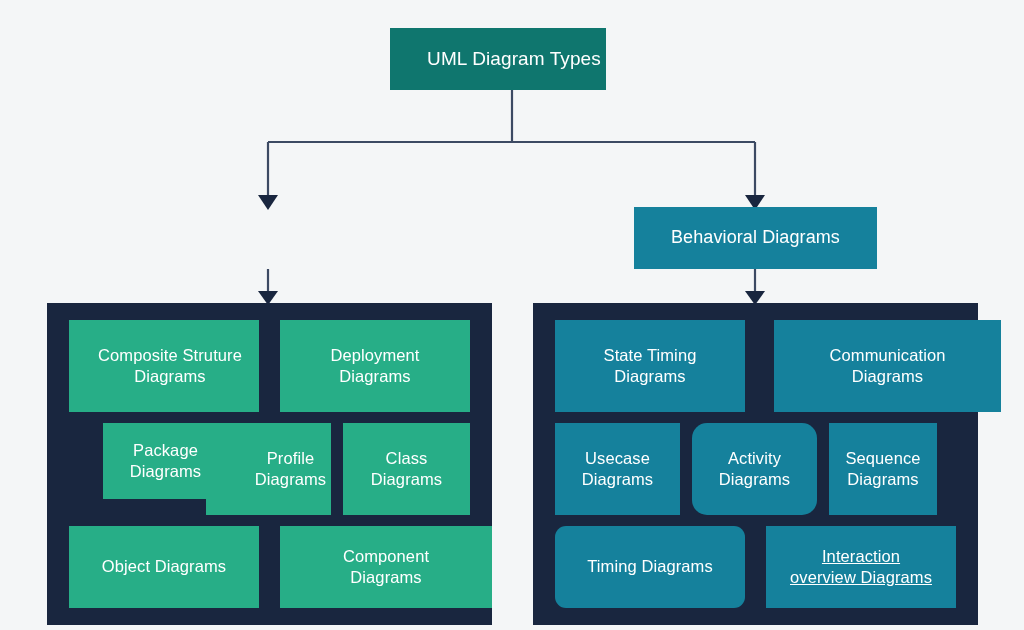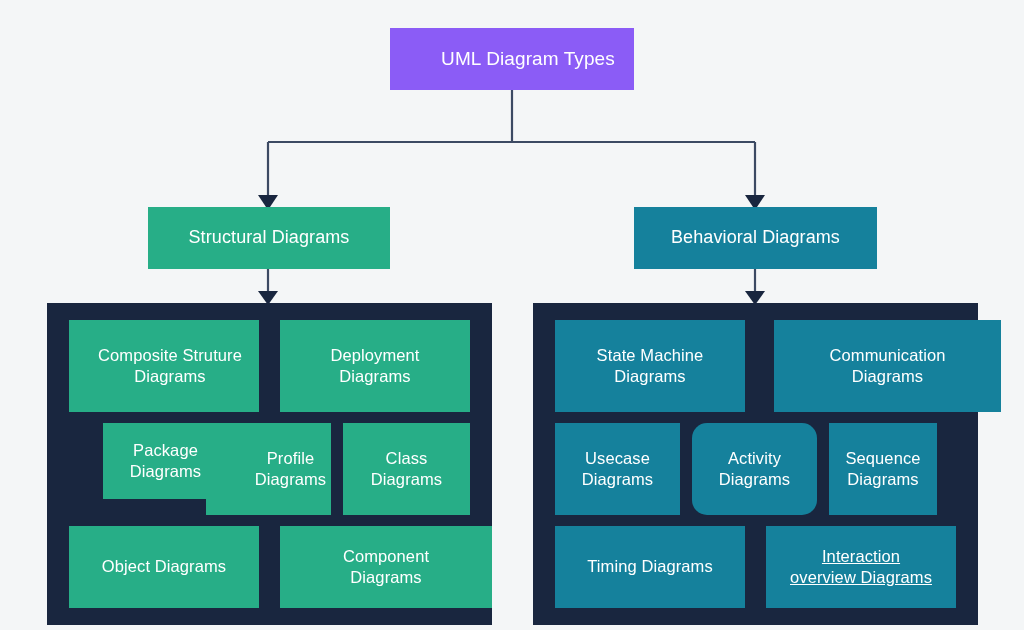--- a/index.html
+++ b/index.html
@@ -31,23 +31,23 @@
     box-sizing: border-box;
     line-height: 1.28;
     white-space: pre-line;
     letter-spacing: .1px;
   }
 
   
   .root {
     left: 390px;
     top: 28px;
-    width: 244px;
+    width: 216px;
     height: 62px;
-    background: #8b5cf6;
+    background: #0f766e;
     font-size: 19px;
     padding-left: 32px;
   }
 
   
   .branch {
     height: 62px;
     font-size: 18px;
   }
   .branch.structural {
@@ -115,21 +115,20 @@
     <g fill="#19263f">
       <polygon points="258,195 278,195 268,210"></polygon>
       <polygon points="745,195 765,195 755,210"></polygon>
       <polygon points="258,291 278,291 268,305"></polygon>
       <polygon points="745,291 765,291 755,305"></polygon>
     </g>
   </svg>
 
   <div class="node root">UML Diagram Types</div>
 
-  <div class="node branch structural">Structural Diagrams</div>
 
   <div class="node branch behavioral">Behavioral Diagrams</div>
 
   <div class="panel left">
 
     <div class="node leaf green" style="left:22px; top:17px; width:190px; height:92px;padding-left:12px;">Composite Struture
 Diagrams</div>
     <div class="node leaf green" style="left:233px; top:17px; width:190px; height:92px;">Deployment
 Diagrams</div>
 
@@ -140,30 +139,30 @@
     <div class="node leaf green" style="left:296px; top:120px; width:127px; height:92px;">Class
 Diagrams</div>
 
     <div class="node leaf green" style="left:22px; top:223px; width:190px; height:82px;">Object Diagrams</div>
     <div class="node leaf green" style="left:233px; top:223px; width:212px; height:82px;">Component
 Diagrams</div>
   </div>
 
   <div class="panel right">
 
-    <div class="node leaf teal" style="left:22px; top:17px; width:190px; height:92px;">State Machine
+    <div class="node leaf teal" style="left:22px; top:17px; width:190px; height:92px;">State Timing
 Diagrams</div>
     <div class="node leaf teal" style="left:241px; top:17px; width:227px; height:92px;text-align:center;">Communication
 Diagrams</div>
 
     <div class="node leaf teal" style="left:22px; top:120px; width:125px; height:92px;">Usecase
 Diagrams</div>
     <div class="node leaf teal" style="left:159px; top:120px; width:125px; height:92px;border-radius:15px;">Activity
 Diagrams</div>
     <div class="node leaf teal" style="left:296px; top:120px; width:108px; height:92px;">Sequence
 Diagrams</div>
 
-    <div class="node leaf teal" style="left:22px; top:223px; width:190px; height:82px;">Timing Diagrams</div>
+    <div class="node leaf teal" style="left:22px; top:223px; width:190px; height:82px;border-radius:11px;">Timing Diagrams</div>
     <div class="node leaf teal" style="left:233px; top:223px; width:190px; height:82px;text-decoration:underline;">Interaction
 overview Diagrams</div>
   </div>
 
 </div>
 
 </body></html>

